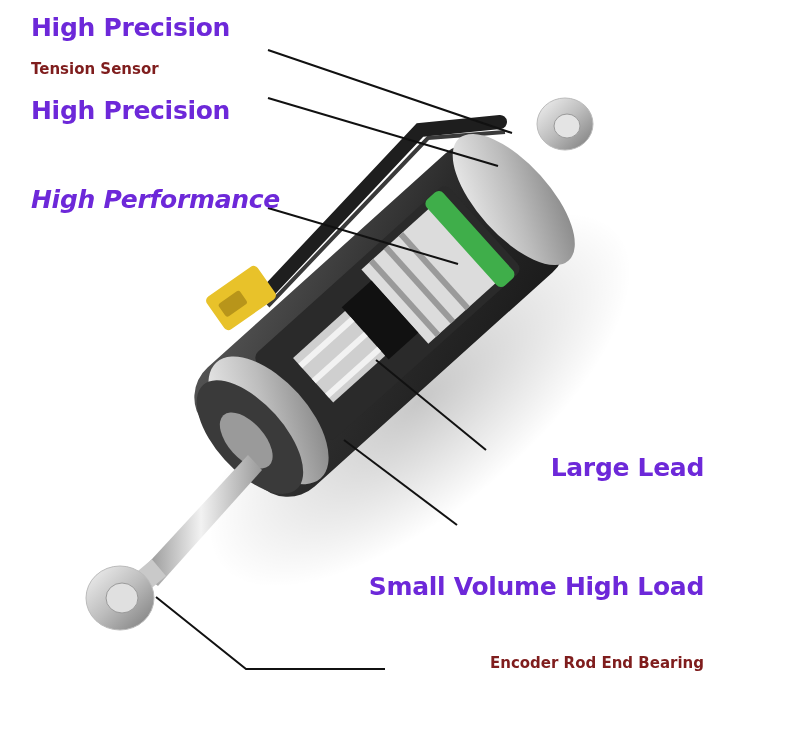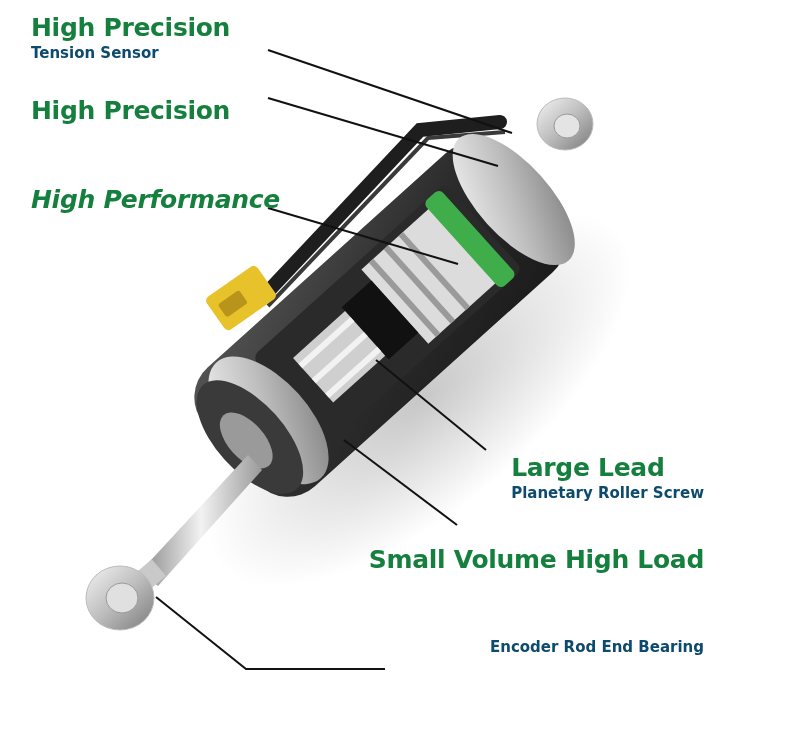--- a/index.html
+++ b/index.html
@@ -1,22 +1,22 @@
 <!DOCTYPE html>
 <html><head>
 <meta charset="utf-8">
 <style>
   html, body { margin: 0; padding: 0; background: #ffffff; }
   body { width: 800px; height: 736px; position: relative; overflow: hidden;
          font-family: "DejaVu Sans", "Liberation Sans", sans-serif; }
   .art { position: absolute; left: 0; top: 0; width: 800px; height: 736px; }
   .label { position: absolute; }
-  .label .title { color: #15803d; font-weight: bold; font-size: 25px; line-height: 30px; letter-spacing: -0.3px; white-space: nowrap; }
-  .label .sub { color: #0c4a6e; font-weight: bold; font-size: 15px; line-height: 20px; margin-top: 0; white-space: nowrap; }
-  .label.right { text-align: left; }
+  .label .title { color: #6d28d9; font-weight: bold; font-size: 25px; line-height: 30px; letter-spacing: -0.3px; white-space: nowrap; }
+  .label .sub { color: #7f1d1d; font-weight: bold; font-size: 15px; line-height: 20px; margin-top: 16px; white-space: nowrap; }
+  .label.right { text-align: right; }
 </style>
 </head>
 <body>
 
 <svg class="art" viewBox="0 0 800 736" xmlns="http://www.w3.org/2000/svg">
   <defs>
     <linearGradient id="body" x1="0" y1="0" x2="1" y2="1">
       <stop offset="0" stop-color="#555"></stop>
       <stop offset="0.5" stop-color="#2c2c2c"></stop>
       <stop offset="1" stop-color="#1a1a1a"></stop>
@@ -108,22 +108,21 @@
 <div class="label" style="left:31px; top:96px;">
   <div class="title">High Precision</div>
 </div>
 
 <div class="label" style="left:31px; top:185px;font-style:italic;">
   <div class="title">High Performance</div>
 </div>
 
 <div class="label right" style="right:96px; top:453px;">
   <div class="title">Large Lead</div>
-  <div class="sub">Planetary Roller Screw</div>
 </div>
 
-<div class="label right" style="right:96px; top:545px;">
+<div class="label right" style="right:96px; top:572px;">
   <div class="title">Small Volume High Load</div>
 </div>
 
 <div class="label right" style="right:96px; top:637px;">
   <div class="sub">Encoder Rod End Bearing</div>
 </div>
 
 </body></html>

